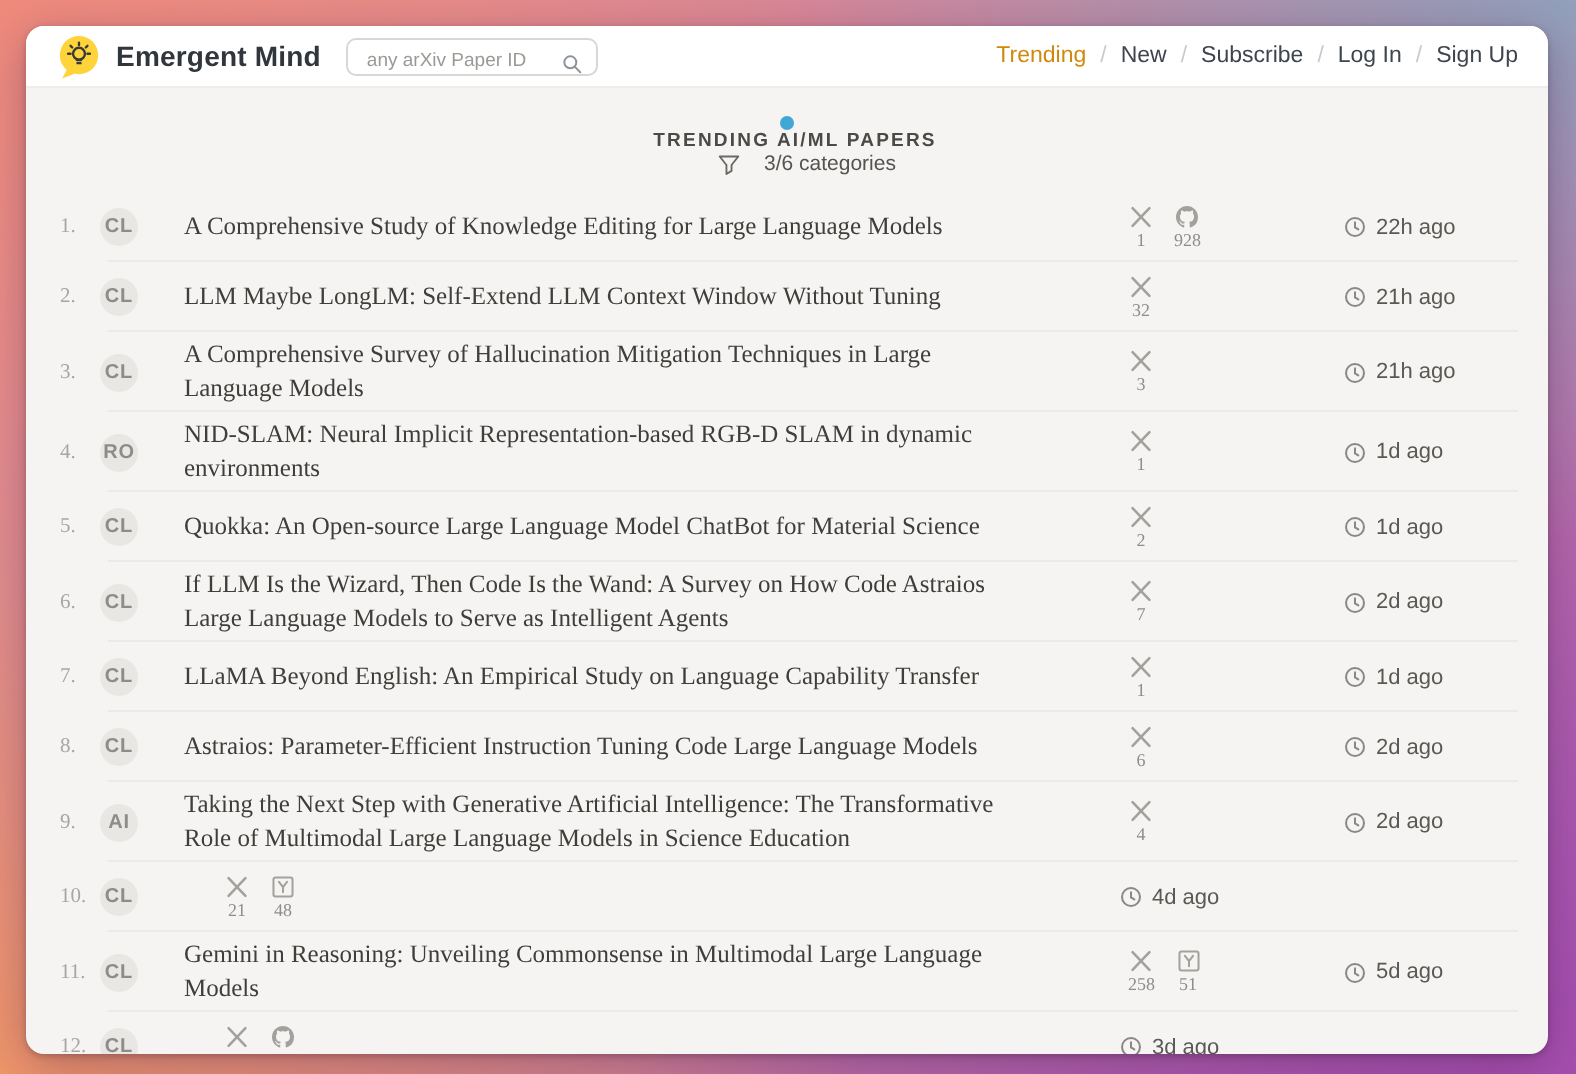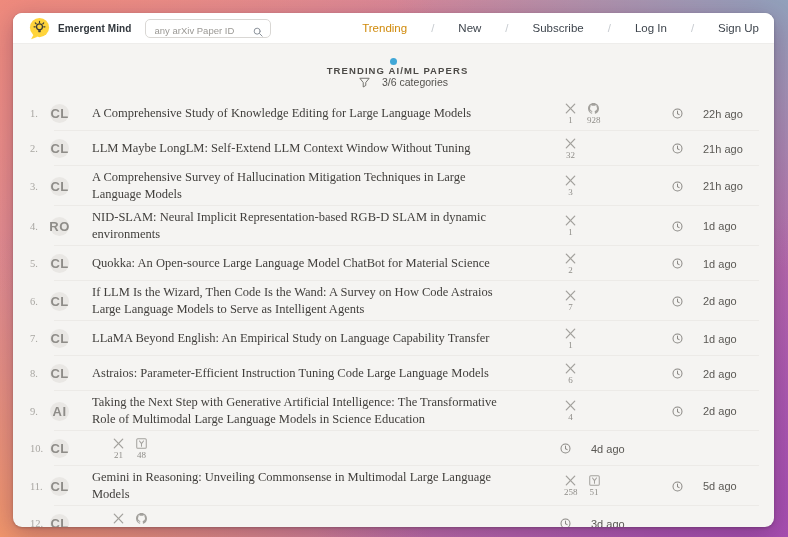--- a/index.html
+++ b/index.html
@@ -24,62 +24,62 @@
     background:#f5f4f2;border-radius:9px;overflow:hidden;
     box-shadow:0 6px 24px rgba(70,25,70,.35),0 1px 3px rgba(0,0,0,.22);
     display:flex;flex-direction:column;
   }
   
   .hdr{
     flex:0 0 31px;background:#fff;border-bottom:1px solid #eeedeb;
     display:flex;align-items:center;padding:0 15px;
   }
   .logo{width:23px;height:23px;margin-right:7px;display:flex;align-items:center;}
-  .brand{font-size:10px;font-weight:700;color:#30363c;letter-spacing:.1px;cursor:pointer;}
+  .brand{font-size:14px;font-weight:700;color:#30363c;letter-spacing:.1px;cursor:pointer;}
   .search{
     margin-left:13px;width:126px;height:19px;border:1px solid #d9d7d4;border-radius:5px;
     background:#fff;display:flex;align-items:flex-end;padding:0 7px;
   }
   .search input{
     border:0;outline:0;flex:1;min-width:0;background:transparent;
     font-family:"Liberation Sans",sans-serif;font-size:9.5px;color:#44423e;
   }
   .search input::placeholder{color:#9b9995;}
-  nav{margin-left:auto;display:flex;align-items:center;gap:24px;font-size:11.5px;}
+  nav{margin-left:auto;display:flex;align-items:center;gap:7px;font-size:11.5px;}
   .nav-link{color:#3e454d;text-decoration:none;cursor:pointer;}
   .nav-link.active{color:var(--accent);}
   .sep{color:#c7cbd0;}
   
   .list-head{display:flex;align-items:center;padding:14px 16px 8px 24px;flex-direction:column;}
   .dot{width:7px;height:7px;border-radius:50%;background:var(--blue);margin-right:8px;}
   .list-title{font-size:9.5px;font-weight:700;letter-spacing:1.1px;color:#4c4a47;}
   .filter{display:flex;align-items:flex-end;margin-left:12px;gap:12px;color:#55534f;font-size:10.5px;cursor:pointer;}
   
   main{flex:1;}
   .row{
     display:grid;grid-template-columns:37px 42px 1fr 112px 118px;
     align-items:center;min-height:35px;padding:3px 0;position:relative;
   }
   .row::after{content:"";position:absolute;left:41px;right:15px;bottom:0;height:1px;background:#eceae7;}
   .row:last-child::after{display:none;}
   .rank{font-family:"Liberation Serif",serif;font-size:10.5px;color:#a8a6a2;padding-left:17px;}
   .badge{
     width:19px;height:19px;border-radius:50%;background:#e9e7e4;color:#8e8c88;
-    font-size:13px;font-weight:700;letter-spacing:.4px;
+    font-size:10px;font-weight:700;letter-spacing:.4px;
     display:flex;align-items:center;justify-content:center;cursor:pointer;
   }
   .title{
     font-family:"Liberation Serif",serif;font-size:12.5px;line-height:1.36;color:#403e3b;
     padding-right:28px;text-decoration:none;cursor:pointer;
   }
   .stats{display:flex;gap:10px;align-items:flex-start;padding-left:20px;}
   .stat{display:flex;flex-direction:column;align-items:center;gap:1px;min-width:13px;cursor:pointer;}
   .stat svg{width:11px;height:11px;display:block;}
   .stat-value{font-family:"Liberation Serif",serif;font-size:9px;color:#8f8d89;}
-  .time{display:flex;align-items:center;gap:20px;font-size:11px;color:#5a5854;padding-left:16px;}
+  .time{display:flex;align-items:center;gap:5px;font-size:11px;color:#5a5854;padding-left:16px;}
   .time svg{width:11px;height:11px;display:block;}
 </style>
 </head>
 <body>
 
 <div class="card">
   <header class="hdr">
     <span class="logo">
       <svg viewBox="0 0 24 24" width="23" height="23">
         <circle cx="12" cy="11" r="10" fill="#FFD43B"></circle>

